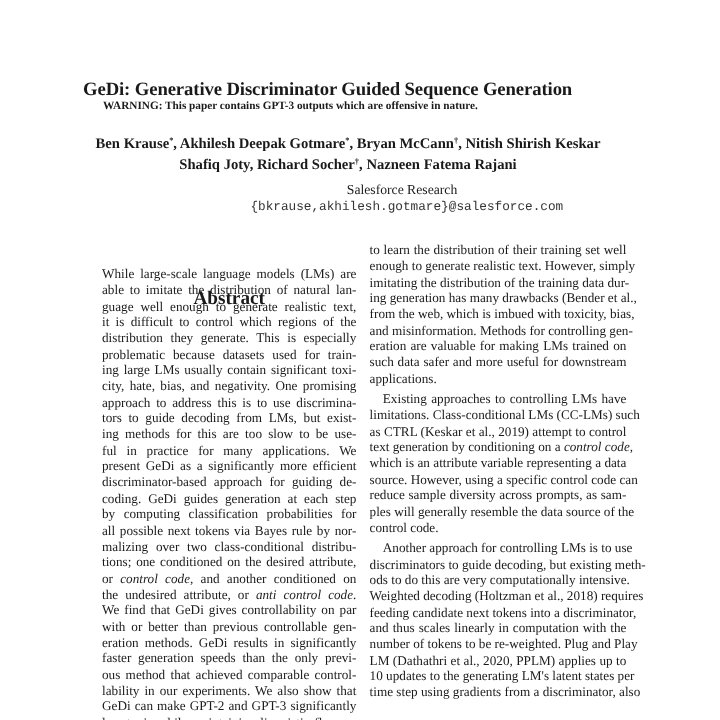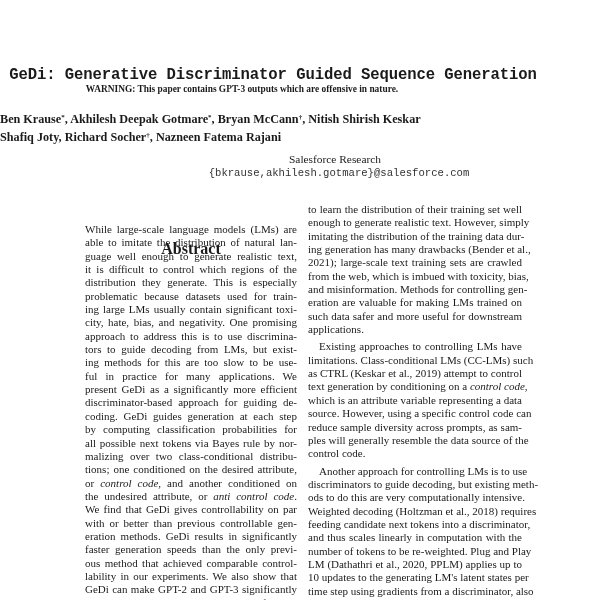--- a/index.html
+++ b/index.html
@@ -1,19 +1,19 @@
 <!DOCTYPE html>
 <html><head>
 <meta charset="utf-8">
 <style>
   html, body { margin: 0; padding: 0; background: #ffffff; }
   body { width: 600px; height: 600px; overflow: hidden; position: relative; font-family: "Liberation Serif", serif; color: #1a1a1a; }
-  .title { position: absolute; top: 66px; left: 0; width: 546px; text-align: center; font-weight: bold; font-size: 15.6px; letter-spacing: -0.1px; font-family: Liberation Mono, monospace; }
+  .title { position: absolute; top: 66px; left: 0; width: 546px; text-align: center; font-weight: bold; font-size: 15.6px; letter-spacing: -0.1px; }
   .warning { position: absolute; top: 84px; left: 0; width: 484px; text-align: center; font-weight: bold; font-size: 9.4px; }
-  .authors { position: absolute; top: 109px; left: 0; width: 580px; text-align: left; font-weight: bold; font-size: 12.2px; line-height: 16px; }
+  .authors { position: absolute; top: 109px; left: 0; width: 580px; text-align: center; font-weight: bold; font-size: 12.2px; line-height: 16px; }
   .authors sup { font-size: 7px; vertical-align: 4px; margin-left: 0px; }
   .affil { position: absolute; top: 153px; left: 0; width: 600px; text-align: center; font-size: 11.4px; padding-left: 35px; }
   .email { position: absolute; top: 167px; left: 0; width: 600px; text-align: center; font-family: "Liberation Mono", monospace; font-size: 10.6px; color: #333; padding-left: 39px; }
   .abs-head { position: absolute; top: 204px; left: 85px; width: 212px; text-align: center; font-weight: bold; font-size: 16px; margin-top: 36px; }
   .col { position: absolute; font-size: 11px; line-height: 13.35px; text-align: justify; }
   .col .ln { display: block; white-space: nowrap; text-align-last: justify; height: 13.35px; overflow: visible; }
   .col .ln.last { text-align-last: left; }
   .col .ln.indent { padding-left: 11px; }
   .left { top: 223px; left: 85px; width: 212px; }
   .right { top: 203px; left: 308px; width: 214px; }
@@ -67,21 +67,20 @@
       <span class="ln">lability in our experiments. We also show that</span>
       <span class="ln">GeDi can make GPT-2 and GPT-3 significantly</span>
       <span class="ln">less toxic while maintaining linguistic fluency,</span>
     </div>
   <div class="col right" id="intro">
       <div>
         <span class="ln">to learn the distribution of their training set well</span>
         <span class="ln">enough to generate realistic text. However, simply</span>
         <span class="ln">imitating the distribution of the training data dur-</span>
         <span class="ln">ing generation has many drawbacks (Bender et al.,</span>
-        <span class="ln">2021);  large-scale text training sets are crawled</span>
         <span class="ln">from the web, which is imbued with toxicity, bias,</span>
         <span class="ln">and misinformation. Methods for controlling gen-</span>
         <span class="ln">eration are valuable for making LMs trained on</span>
         <span class="ln">such data safer and more useful for downstream</span>
         <span class="ln last">applications.</span>
       </div>
       <span class="gap"></span>
       <div>
         <span class="ln indent">Existing approaches to controlling LMs have</span>
         <span class="ln">limitations. Class-conditional LMs (CC-LMs) such</span>

